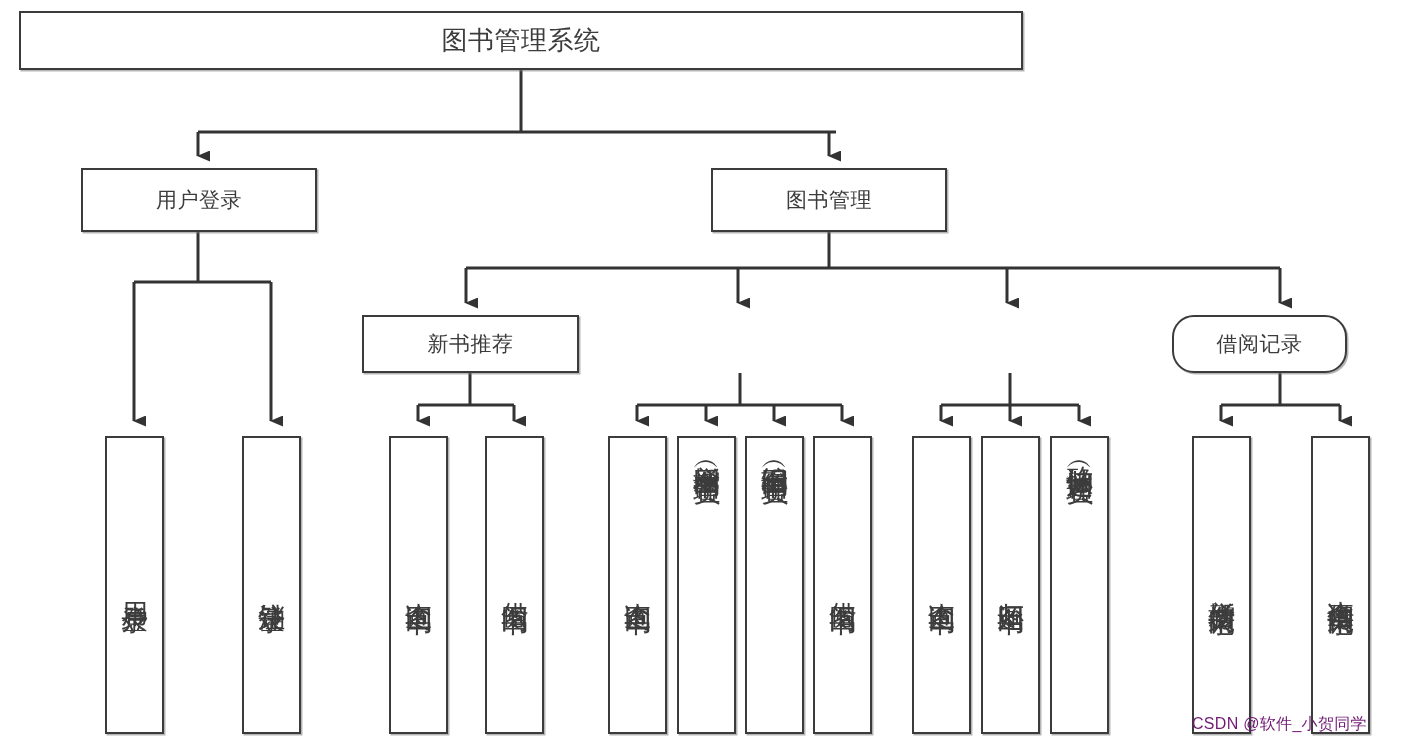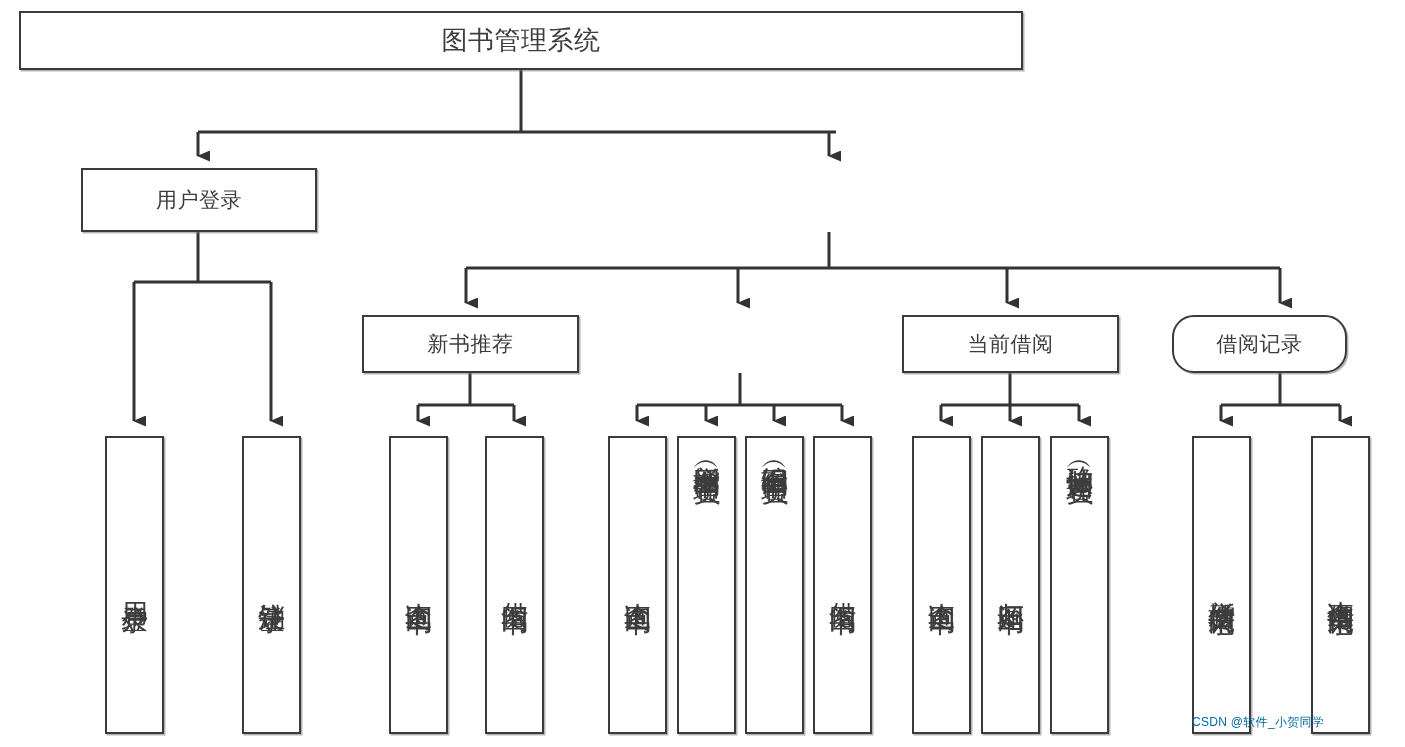--- a/index.html
+++ b/index.html
@@ -62,22 +62,22 @@
     line-height: 1.05;
     letter-spacing: 2px;
     white-space: nowrap;
   }
   .node.v.mid {
     align-items: center;
     padding-top: 0;
   }
   .watermark {
     position: absolute;
-    color: #0369a1;
-    font-size: 12px;
+    color: #701a75;
+    font-size: 16px;
     white-space: nowrap;
     letter-spacing: 0.3px;
   }
 </style>
 </head>
 <body>
 
 <div id="canvas">
 
   <svg id="wires" viewBox="0 0 1405 747" xmlns="http://www.w3.org/2000/svg">
@@ -130,26 +130,26 @@
     </g>
   </svg>
 
   <div class="node root h" style="left:19px; top:11px; width:1004px; height:59px;">
     <span class="lbl">图书管理系统</span>
   </div>
 
   <div class="node h" style="left:81px; top:168px; width:236px; height:64px;">
     <span class="lbl">用户登录</span>
   </div>
+  <div class="node h" style="left:711px; top:168px; width:236px; height:64px;">
+    <span class="lbl">图书管理</span>
+  </div>
 
   <div class="node h" style="left:362px; top:315px; width:217px; height:58px;">
     <span class="lbl">新书推荐</span>
-  </div>
-  <div class="node h" style="left:902px; top:315px; width:217px; height:58px;">
-    <span class="lbl">当前借阅</span>
   </div>
   <div class="node h" style="left:1172px; top:315px; width:175px; height:58px;border-radius:22px;">
     <span class="lbl">借阅记录</span>
   </div>
 
   <div class="node v mid" style="left:105px; top:436px; width:59px; height:298px;">
     <span class="lbl">用户登录</span>
   </div>
   <div class="node v mid" style="left:242px; top:436px; width:59px; height:298px;">
     <span class="lbl">注销登录</span>

